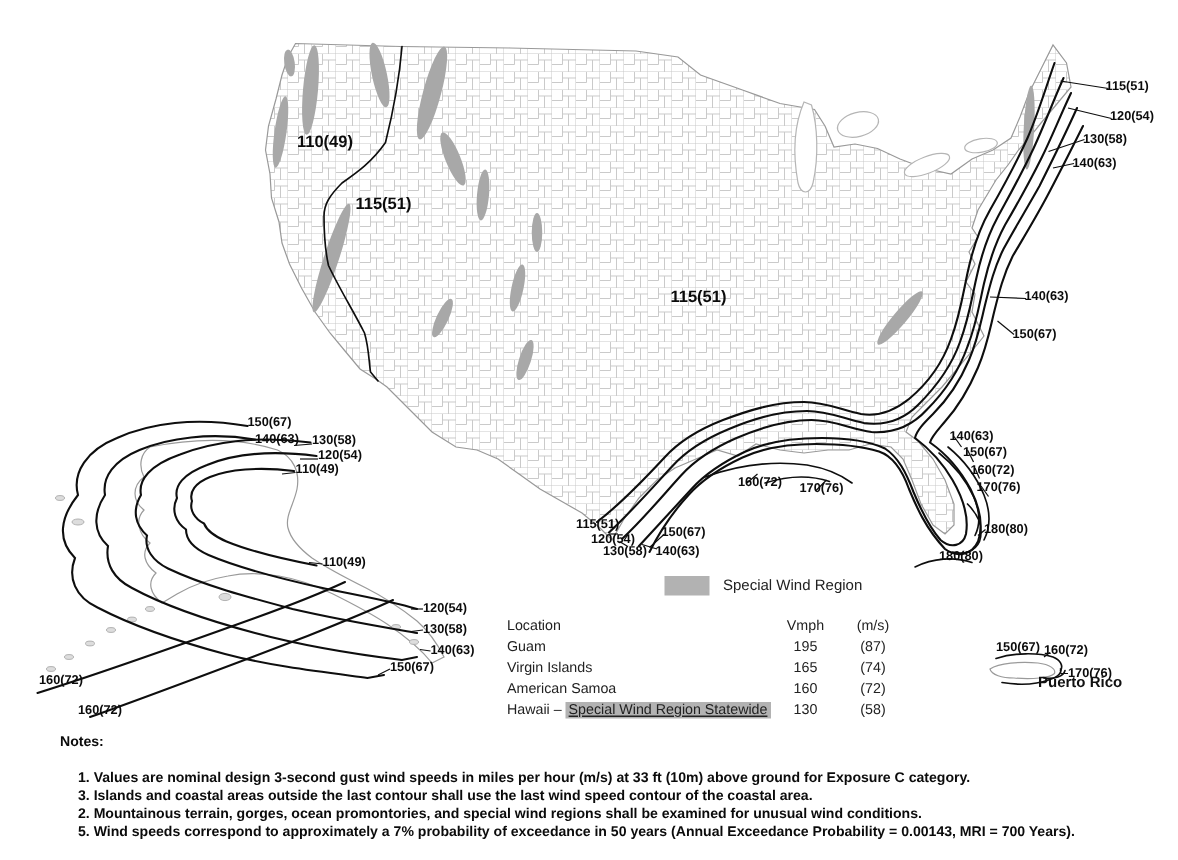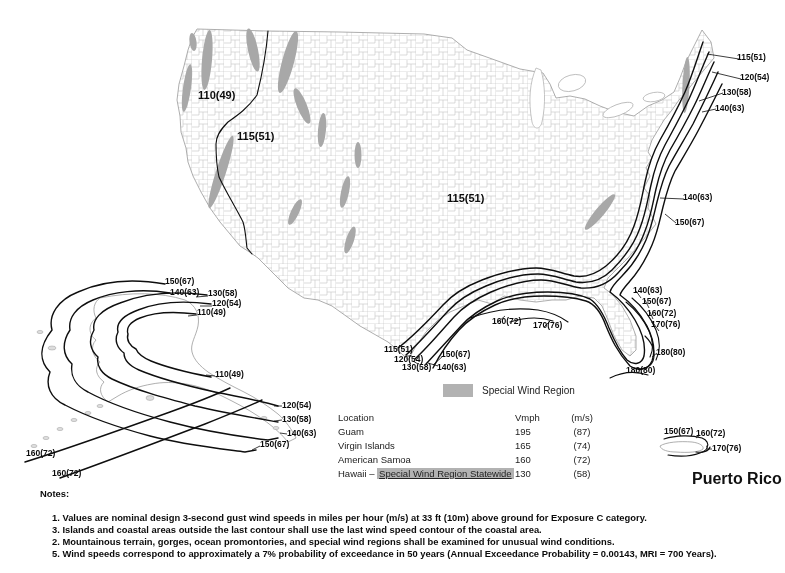--- a/index.html
+++ b/index.html
@@ -14,24 +14,24 @@
   .mlabel{position:absolute;font-weight:bold;font-size:8.5px;line-height:1;
           white-space:nowrap;color:#0b0b0b;}
   .mlabel.lg{font-size:11px;}
   #legend{position:absolute;left:443px;top:384px;display:flex;align-items:center;gap:9px;
           font-size:10px;color:#222;}
   #legend .swatch{width:30px;height:13px;background:#b2b2b2;}
   #loc-table{position:absolute;left:338px;top:411px;border-collapse:collapse;
              font-size:9.5px;color:#222;}
   #loc-table th,#loc-table td{padding:0;font-weight:normal;height:13.8px;vertical-align:middle;margin-top:20px;}
   #loc-table th:first-child,#loc-table td:first-child{width:177px;text-align:left;}
-  #loc-table th:nth-child(2),#loc-table td:nth-child(2){width:44px;text-align:left;}
+  #loc-table th:nth-child(2),#loc-table td:nth-child(2){width:44px;text-align:center;}
   #loc-table th:nth-child(3),#loc-table td:nth-child(3){width:46px;text-align:center;}
   #loc-table .hl{background:#b2b2b2;text-decoration:underline;padding:0 2px;}
-  #pr-title{position:absolute;left:692px;top:470px;font-weight:bold;font-size:16px;}
+  #pr-title{position:absolute;left:692px;top:450px;font-weight:bold;font-size:10px;}
   #notes{position:absolute;left:40px;top:488px;width:735px;font-weight:bold;
          font-size:9.4px;line-height:12.1px;color:#0b0b0b;}
   #notes .ntitle{margin:0;}
   #notes ul{list-style:none;margin:12px;padding:0;}
 </style>
 </head>
 <body>
 
 <div id="page">
 

